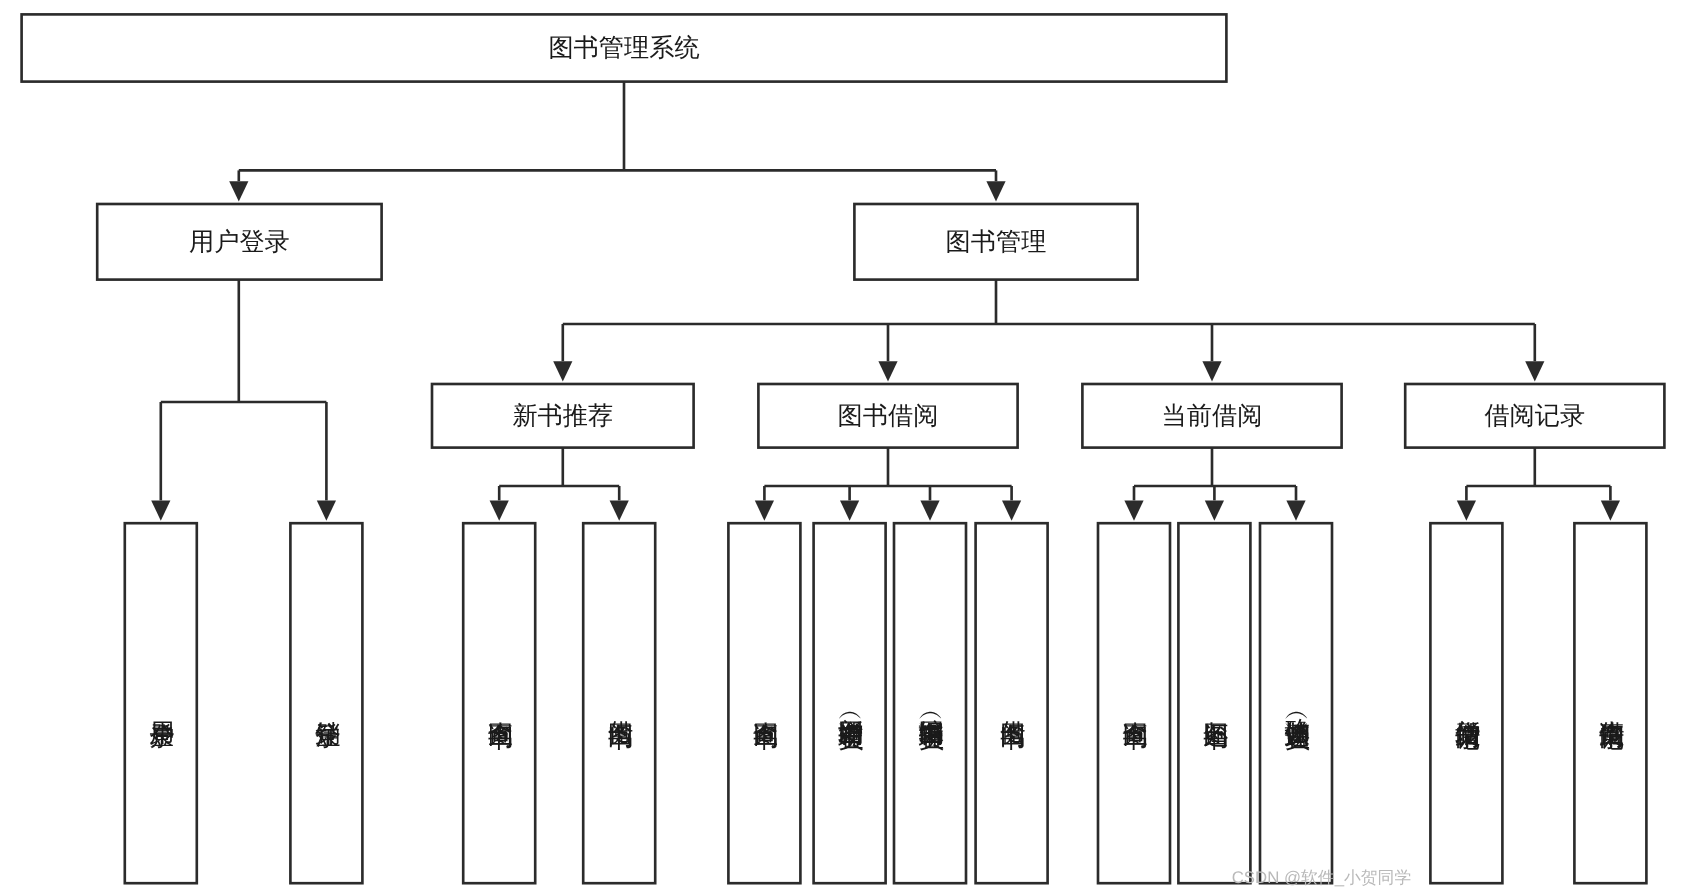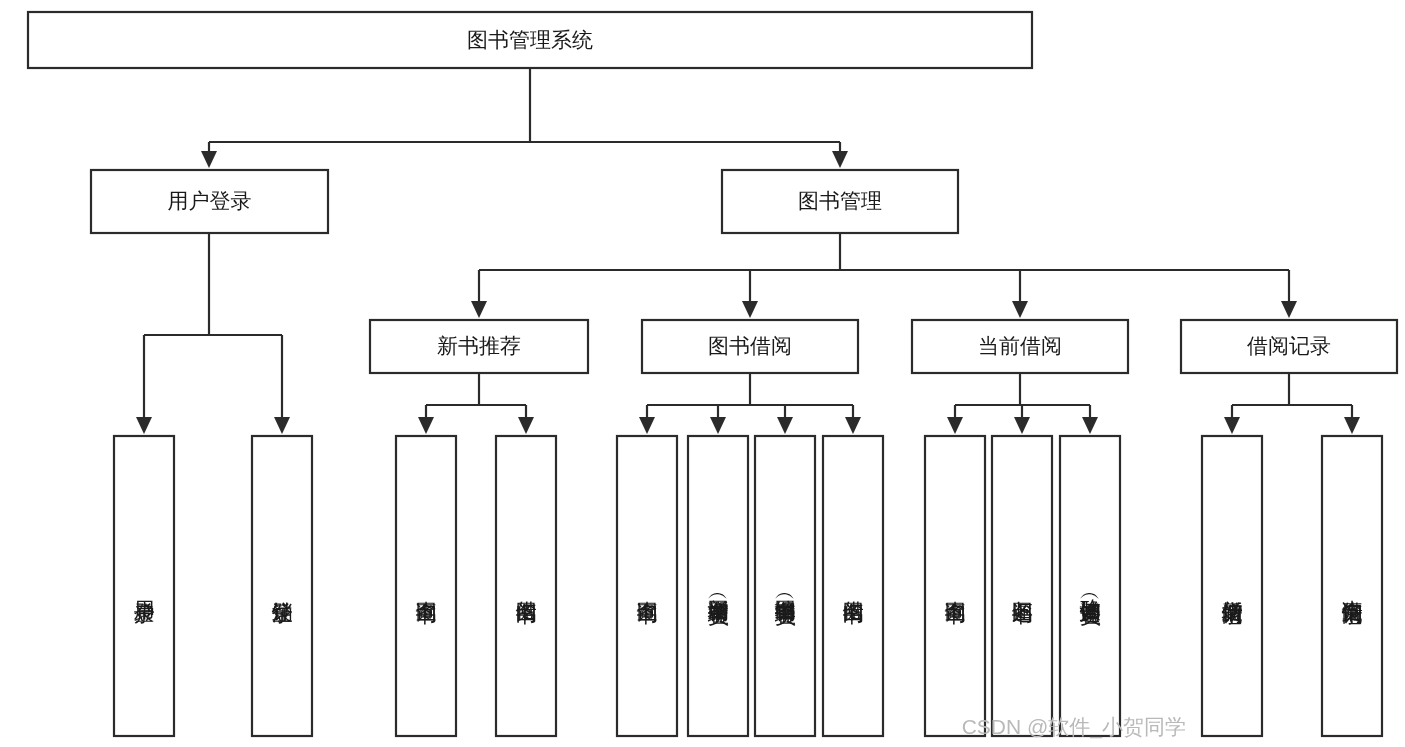--- a/index.html
+++ b/index.html
@@ -11,21 +11,20 @@
     width: 1405px;
     height: 747px;
     font-family: "Liberation Sans", "DejaVu Sans", sans-serif;
     overflow: hidden;
     position: relative;
   }
   #diagram-root {
     position: relative;
     width: 1190px;
     height: 747px;
-    margin-left: 10px;
   }
   svg.diagram-canvas {
     position: absolute;
     top: 0;
     left: 0;
     width: 1405px;
     height: 747px;
   }
   .node-box {
     fill: #ffffff;
@@ -62,21 +61,21 @@
     color: #1a1a1a;
     letter-spacing: 1px;
     white-space: nowrap;
     pointer-events: none;
   }
   .watermark {
     position: absolute;
     right: 14px;
     bottom: 6px;
     font-family: "Liberation Sans", "DejaVu Sans", sans-serif;
-    font-size: 21px;
+    font-size: 14px;
     color: #b9b9b9;
     white-space: nowrap;
     user-select: none;
   }
 </style>
 </head>
 <body>
 
 <div id="diagram-root">
   <svg class="diagram-canvas" viewBox="0 0 1405 747">

